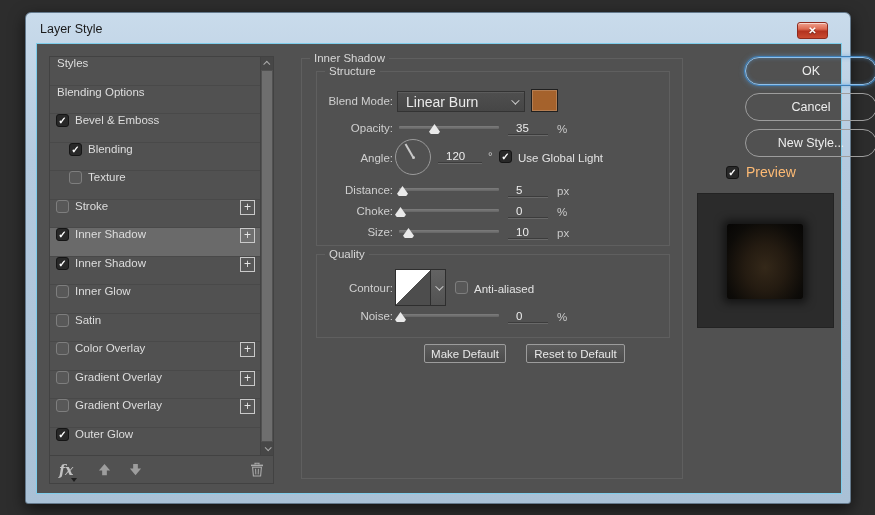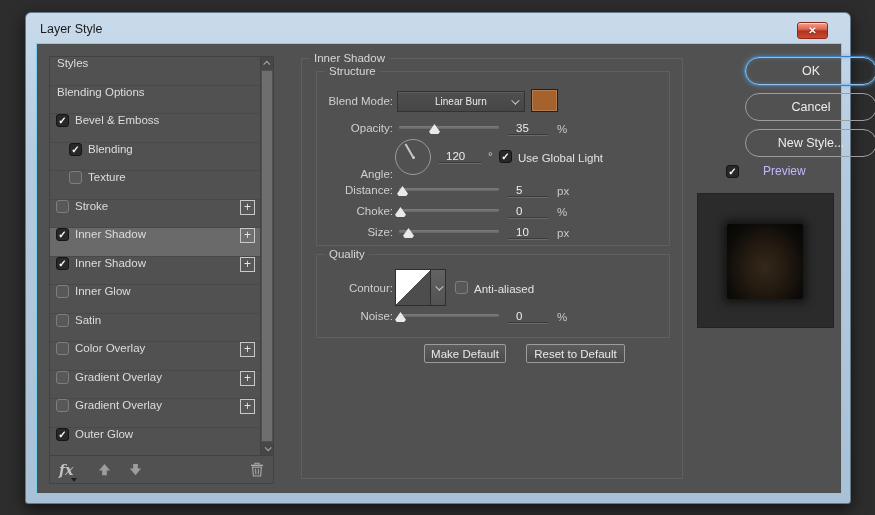--- a/index.html
+++ b/index.html
@@ -63,21 +63,21 @@
   .quality-box { left:14px; top:195px; width:354px; height:84px; }
 
   .flabel { position:absolute; left:0; width:76px; text-align:right; font-size:11.5px; color:#cfcfcf; }
   .unit { position:absolute; font-size:11.5px; color:#c9c9c9; }
   .vfield { position:absolute; width:40px; height:13px; line-height:13px; font-size:11.5px; color:#ededed;
     padding-left:8px; border-bottom:1px solid #3c3c3c; box-shadow:0 1px 0 rgba(255,255,255,.14); }
 
   .dropdown { position:absolute; left:80px; top:19px; width:128px; height:21px;
     background:linear-gradient(#4f4f4f,#464646); border:1px solid #333;
     box-shadow:inset 0 1px 0 rgba(255,255,255,.08); display:flex; align-items:center; }
-  .dropdown .dd-text { font-size:10px; color:#eaeaea; padding-left:8px;margin-left:29px; }
+  .dropdown .dd-text { font-size:14px; color:#eaeaea; padding-left:8px; }
   .dd-chev { margin-left:auto; margin-right:7px; width:6px; height:6px;
     border-left:1.6px solid #cfcfcf; border-top:1.6px solid #cfcfcf; transform:rotate(225deg) translateY(2px); }
   .swatch { position:absolute; left:214px; top:17px; width:27px; height:23px;
     border:1px solid #202020; box-shadow:inset 0 0 0 1px rgba(255,255,255,.18); }
 
   .track { position:absolute; height:3px; width:100px; left:82px;
     background:linear-gradient(#7d7d7d,#656565); border-radius:1px; }
   .thumb { position:absolute; top:-2px; width:11px; height:10px; margin-left:-5px;
     background:#e9e9e9; clip-path:polygon(50% 0,100% 78%,84% 100%,16% 100%,0 78%);
     filter:drop-shadow(0 1px 1px rgba(0,0,0,.5)); }
@@ -99,21 +99,21 @@
     background:linear-gradient(#5c5c5c,#4b4b4b); color:#e9e9e9; font-size:11.5px;
     display:flex; align-items:center; justify-content:center; }
 
   
   .pill { position:absolute; left:661px; width:132px; height:28px; border-radius:14px;
     border:1px solid #9d9d9d; color:#ededed; font-size:12.5px;
     display:flex; align-items:center; justify-content:center; background:transparent;margin-left:47px; }
   .pill.ok { border-color:#8fc0ea; box-shadow:0 0 0 1px #3f7fb8, 0 0 5px 1px rgba(90,160,220,.55),
     inset 0 0 4px rgba(90,160,220,.45); }
   .preview-row { position:absolute; left:689px; top:120px; display:flex; align-items:center; }
-  .preview-row .lbl { font-size:12px; color:#c4b5fd; margin-left:24px; }
+  .preview-row .lbl { font-size:14px; color:#fdba74; margin-left:7px; }
   .preview-swatch { position:absolute; left:660px; top:149px; width:137px; height:135px;
     background:#2b2b2b; border:1px solid #232323; }
   .preview-inner { position:absolute; left:29px; top:30px; width:76px; height:75px; border-radius:2px;
     background:radial-gradient(ellipse at 50% 58%, #342819 0%, #241b11 38%, #0d0b08 75%, #060504 100%);
     box-shadow:0 0 9px 4px rgba(0,0,0,.55); }
 
   .arrow-svg { display:block; }
 </style>
 </head>
 <body>
@@ -240,21 +240,21 @@
         </div>
         <div class="swatch" style="background: rgb(165, 98, 44);"></div>
 
         <span class="flabel" style="top:50px">Opacity:</span>
         <div class="track" style="top:54px">
           <div class="thumb" style="left: 35%;"></div>
         </div>
         <span class="vfield" style="top:50px;left:191px">35</span>
         <span class="unit" style="top:51px;left:240px">%</span>
 
-        <span class="flabel" style="top:96px">Angle:</span>
+        <span class="flabel" style="top:80px">Angle:</span>
         <div class="dial">
           <div class="needle" style="transform: rotate(-120deg);"></div>
         </div>
         <span class="vfield" style="top:78px;left:121px;width:44px">120</span>
         <span class="unit" style="top:78px;left:171px">°</span>
         <span class="cb on" style="position:absolute;left:182px;top:78px"><span>✓</span></span>
         <span style="position:absolute;left:201px;top:80px;font-size:11.5px;color:#e2e2e2">Use Global Light</span>
 
         <span class="flabel" style="top:112px">Distance:</span>
         <div class="track" style="top:116px">

